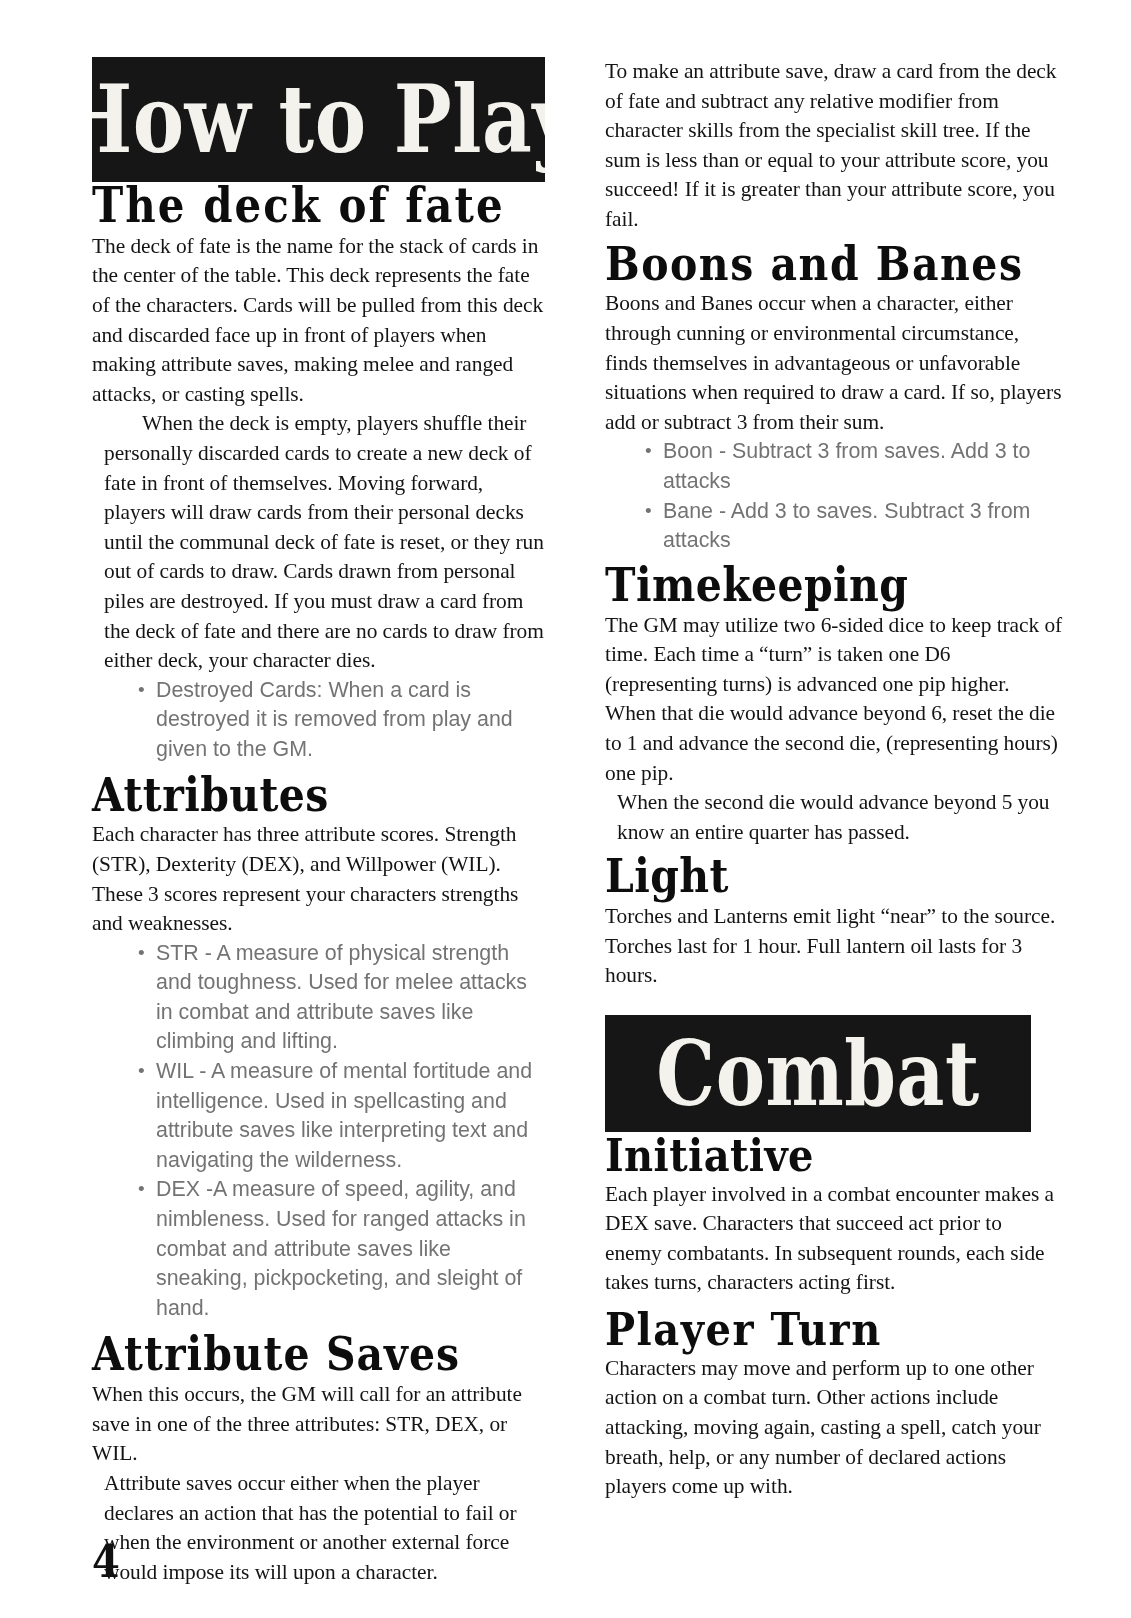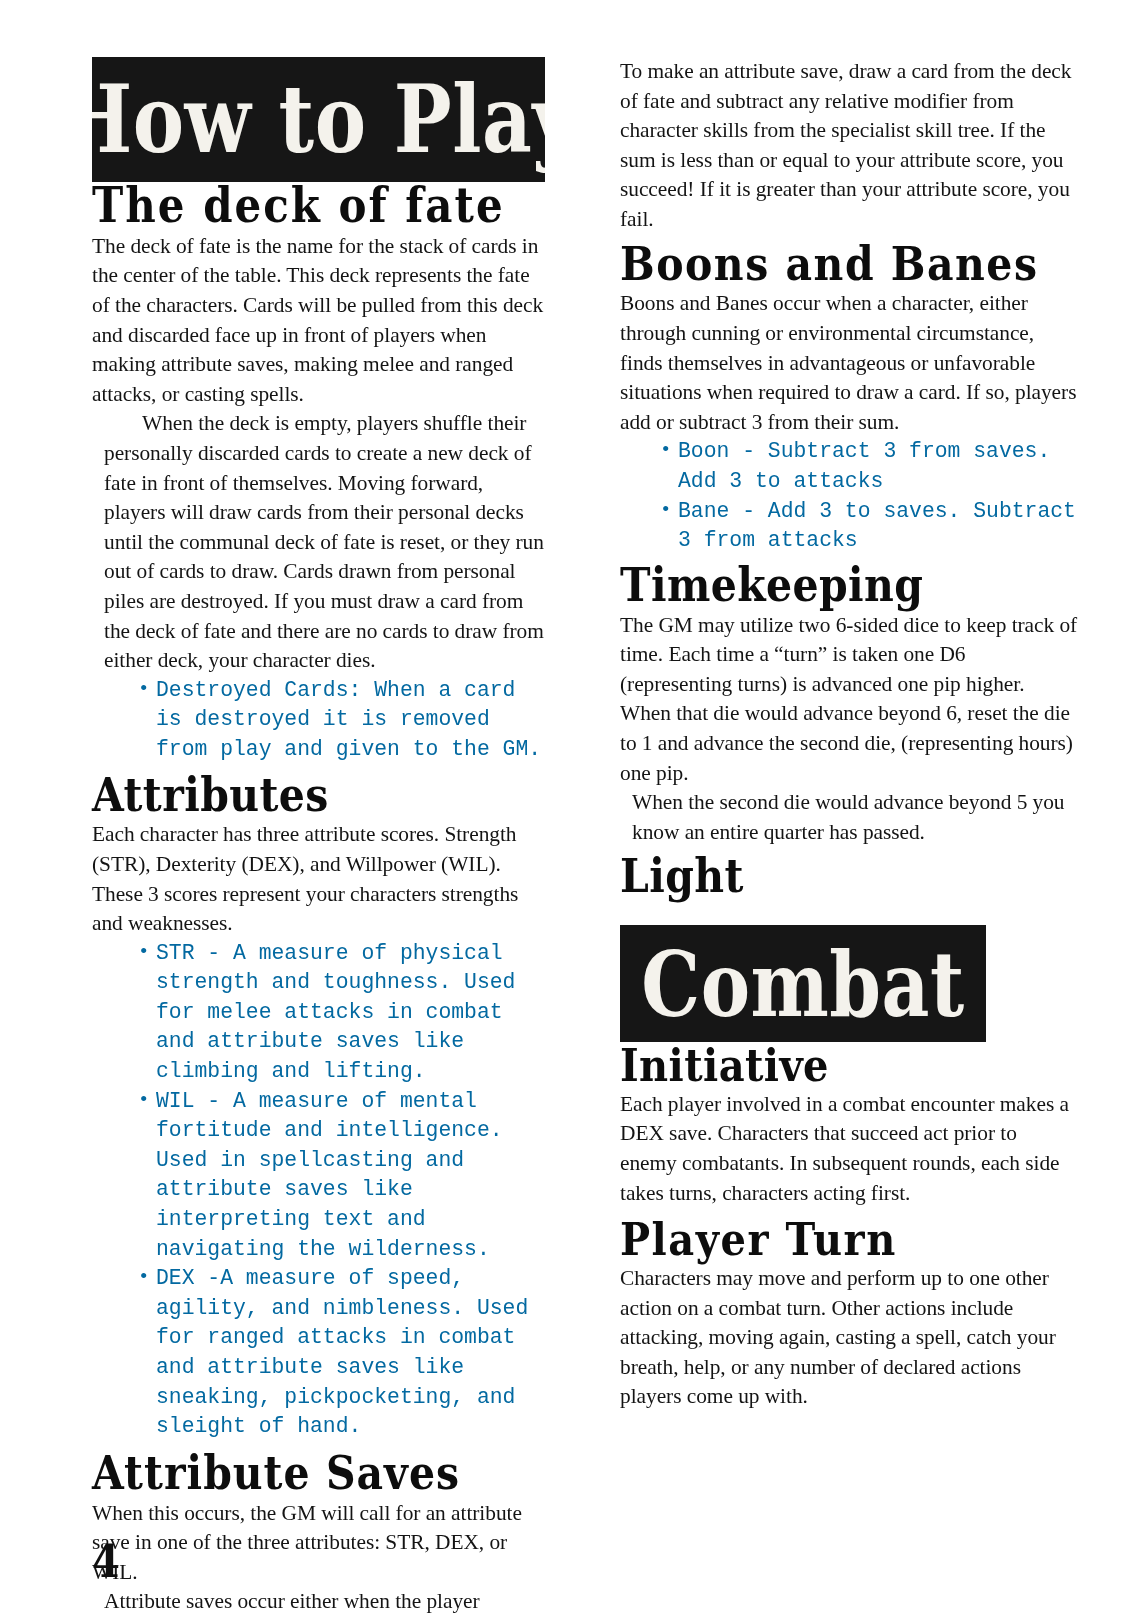--- a/index.html
+++ b/index.html
@@ -17,39 +17,39 @@
     font-family: "Liberation Serif", "DejaVu Serif", serif;
     color: #111111;
   }
 
   .col {
     position: absolute;
     top: 57px;
   }
 
   .col-left  { left: 92px;  width: 455px; }
-  .col-right { left: 620px; width: 458px; }
+  .col-right { left: 605px; width: 458px; }
 
   
   .banner {
     background: #161616;
     color: #f4f2ec;
     text-align: center;
     overflow: hidden;
     display: flex;
     align-items: center;
     justify-content: center;
   }
   .banner-howtoplay {
     width: 453px;
     height: 125px;
     margin: 0 0 6px 0;
   }
   .banner-combat {
-    width: 366px;
+    width: 426px;
     height: 117px;
     margin: 24px 0 4px 0;
   }
   .banner-text {
     font-family: "DejaVu Serif", "Liberation Serif", serif;
     font-weight: 700;
     letter-spacing: 0.5px;
     line-height: 1;
     white-space: nowrap;
     transform: scaleY(1.22);
@@ -91,24 +91,24 @@
   p.body + p.body { margin-top: 0; margin-left: 12px; }
 
   
   ul.bullets {
     list-style: none;
     margin: 0;
     padding: 0 0 0 46px;
   }
   ul.bullets li {
     position: relative;
-    font-family: Liberation Mono, monospace;
+    font-family: Liberation Sans, sans-serif;
     font-size: 21.4px;
     line-height: 29.6px;
-    color: #0369a1;
+    color: #737373;
     padding-left: 18px;
     margin: 0;
   }
   ul.bullets li::before {
     content: "\2022";
     position: absolute;
     left: 0;
     top: -1px;
     font-size: 19px;
   }
@@ -179,20 +179,21 @@
       <li>Bane - Add 3 to saves. Subtract 3 from attacks</li>
     </ul>
 
     <h2 class="heading h-timekeeping">Timekeeping</h2>
 
     <p class="body">The GM may utilize two 6-sided dice to keep track of time. Each time a “turn” is taken one D6 (representing turns) is advanced one pip higher. When that die would advance beyond 6, reset the die to 1 and advance the second die, (representing hours) one pip.</p>
     <p class="body">When the second die would advance beyond 5 you know an entire quarter has passed.</p>
 
     <h2 class="heading h-light">Light</h2>
 
+    <p class="body">Torches and Lanterns emit light “near” to the source. Torches last for 1 hour. Full lantern oil lasts for 3 hours.</p>
 
     <div class="banner banner-combat">
       <span class="banner-text">Combat</span>
     </div>
 
     <h2 class="heading h-initiative">Initiative</h2>
 
     <p class="body">Each player involved in a combat encounter makes a DEX save. Characters that succeed act prior to enemy combatants. In subsequent rounds, each side takes turns, characters acting first.</p>
 
     <h2 class="heading h-playerturn">Player Turn</h2>

